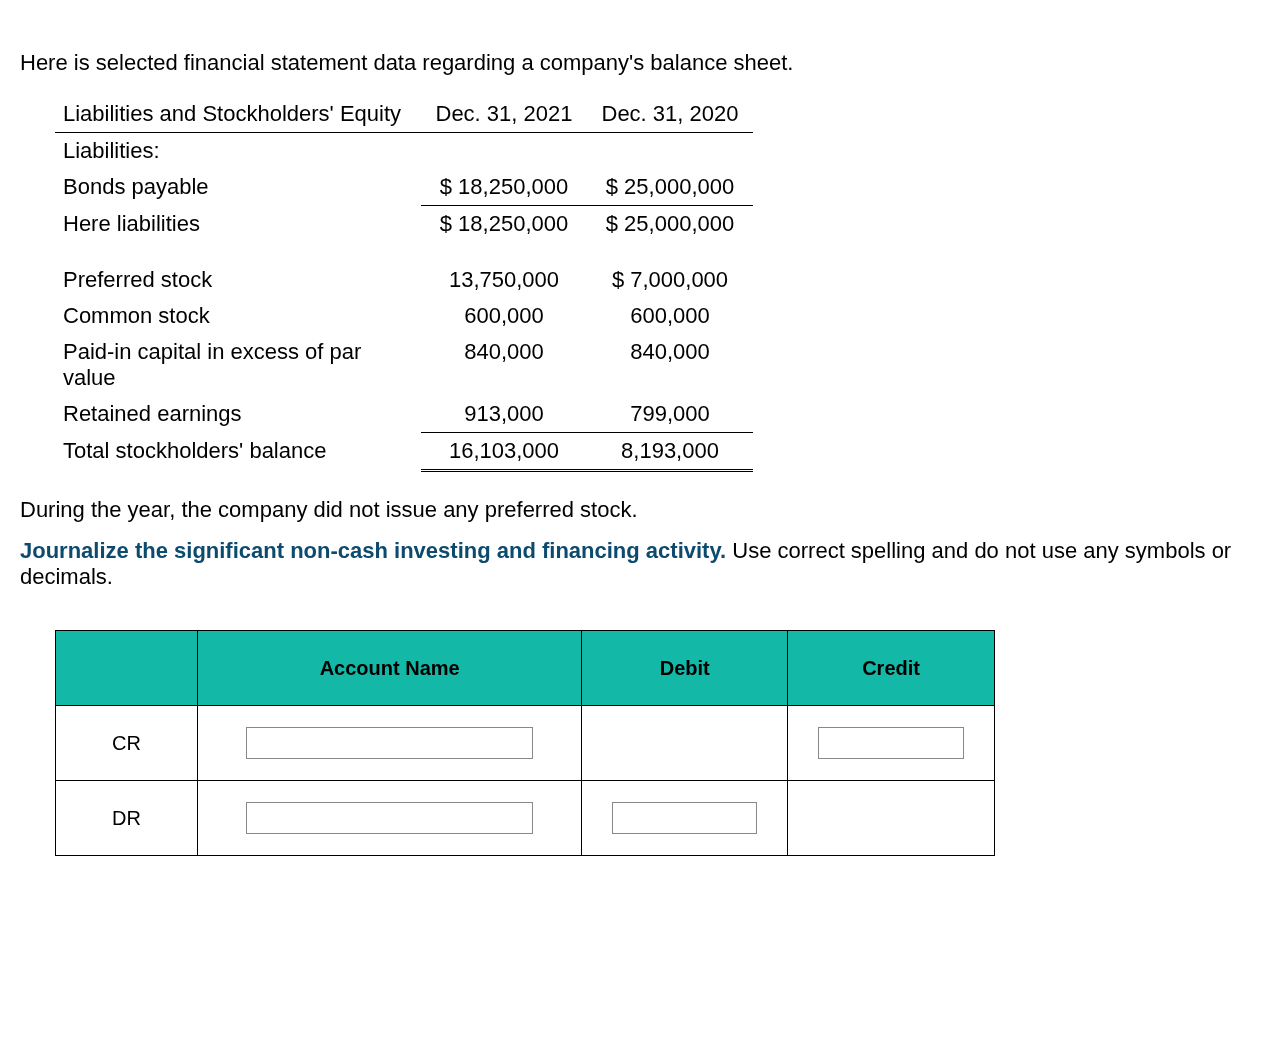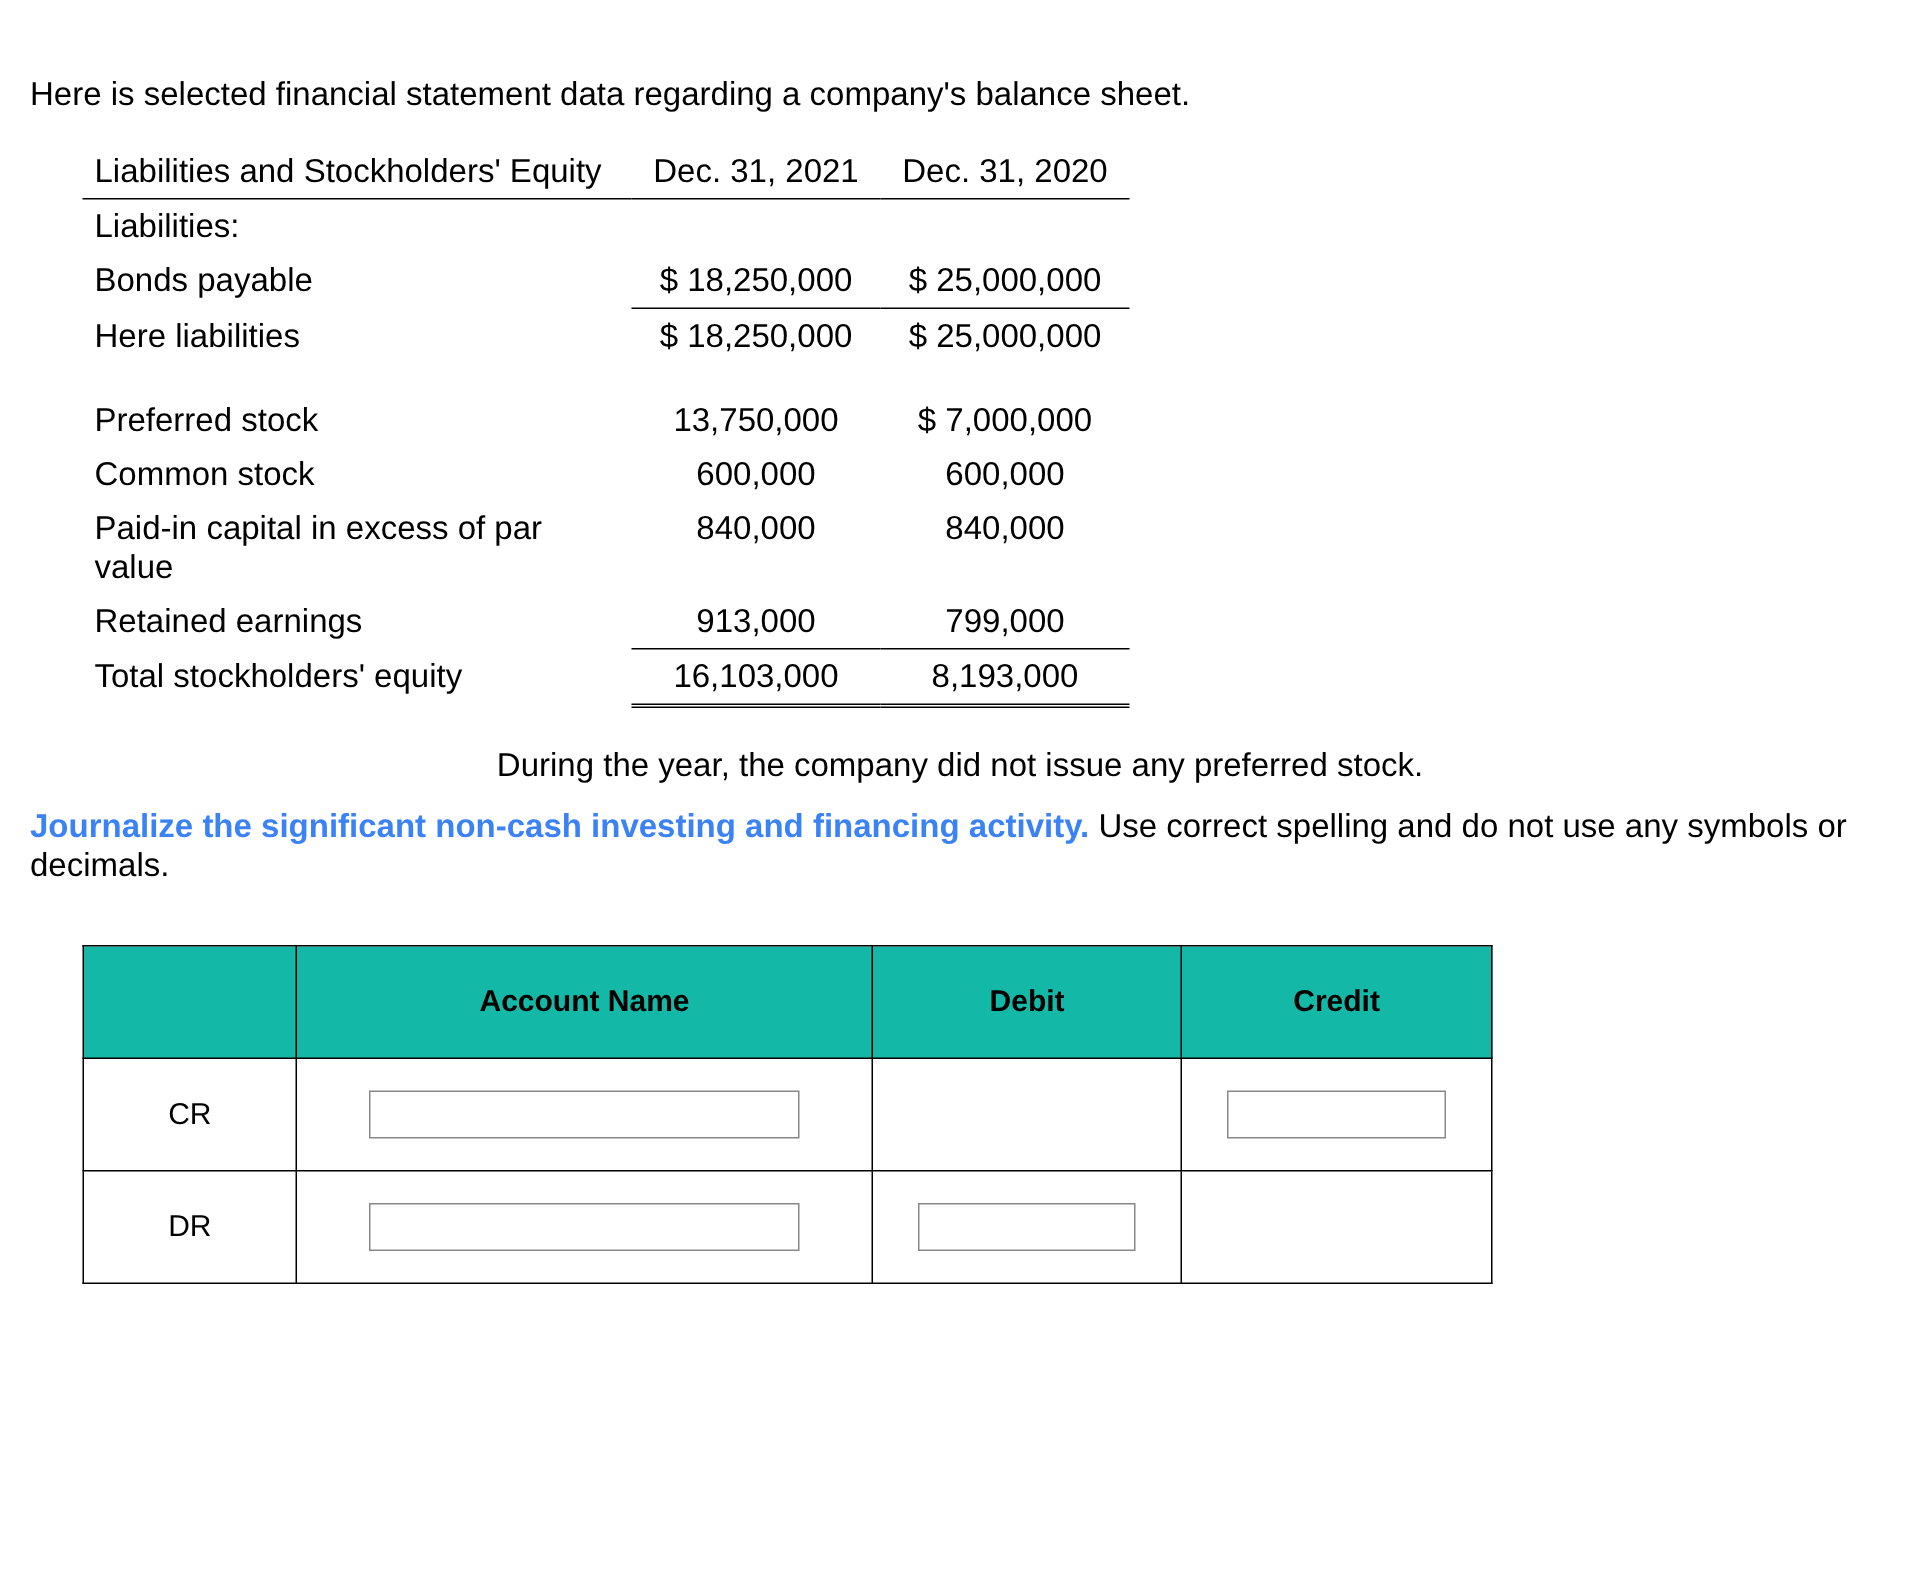--- a/index.html
+++ b/index.html
@@ -39,27 +39,26 @@
   }
   .sum-line-top td.col-val {
     border-top: 1px solid #000;
   }
   .dbl-line td.col-val {
     border-bottom: 3px double #000;
   }
   .note {
     margin-top: 25px;
     margin-bottom: 15px;
-    text-align: center;
   }
   .instruction {
     margin-bottom: 40px;
   }
   .red {
-    color: #3b82f6;
+    color: #0c4a6e;
     font-weight: bold;
   }
   .journal-table {
     margin-left: 35px;
     border-collapse: collapse;
     font-size: 20px;
     width: 940px;
   }
   .journal-table td, .journal-table th {
     border: 1px solid #000;
@@ -140,21 +139,21 @@
     <td class="col-label">Paid-in capital in excess of par value</td>
     <td class="col-val">840,000</td>
     <td class="col-val">840,000</td>
   </tr>
   <tr>
     <td class="col-label underline">Retained earnings</td>
     <td class="col-val">913,000</td>
     <td class="col-val">799,000</td>
   </tr>
   <tr class="sum-line-top dbl-line">
-    <td class="col-label">Total stockholders' equity</td>
+    <td class="col-label">Total stockholders' balance</td>
     <td class="col-val">16,103,000</td>
     <td class="col-val">8,193,000</td>
   </tr>
 </tbody>
   </table>
 
 <div class="note">During the year, the company did not issue any preferred stock.</div>
 
 <div class="instruction">
   <span class="red">Journalize the significant non-cash investing and financing activity.</span><span> Use correct spelling and do not use any symbols or decimals.</span>

